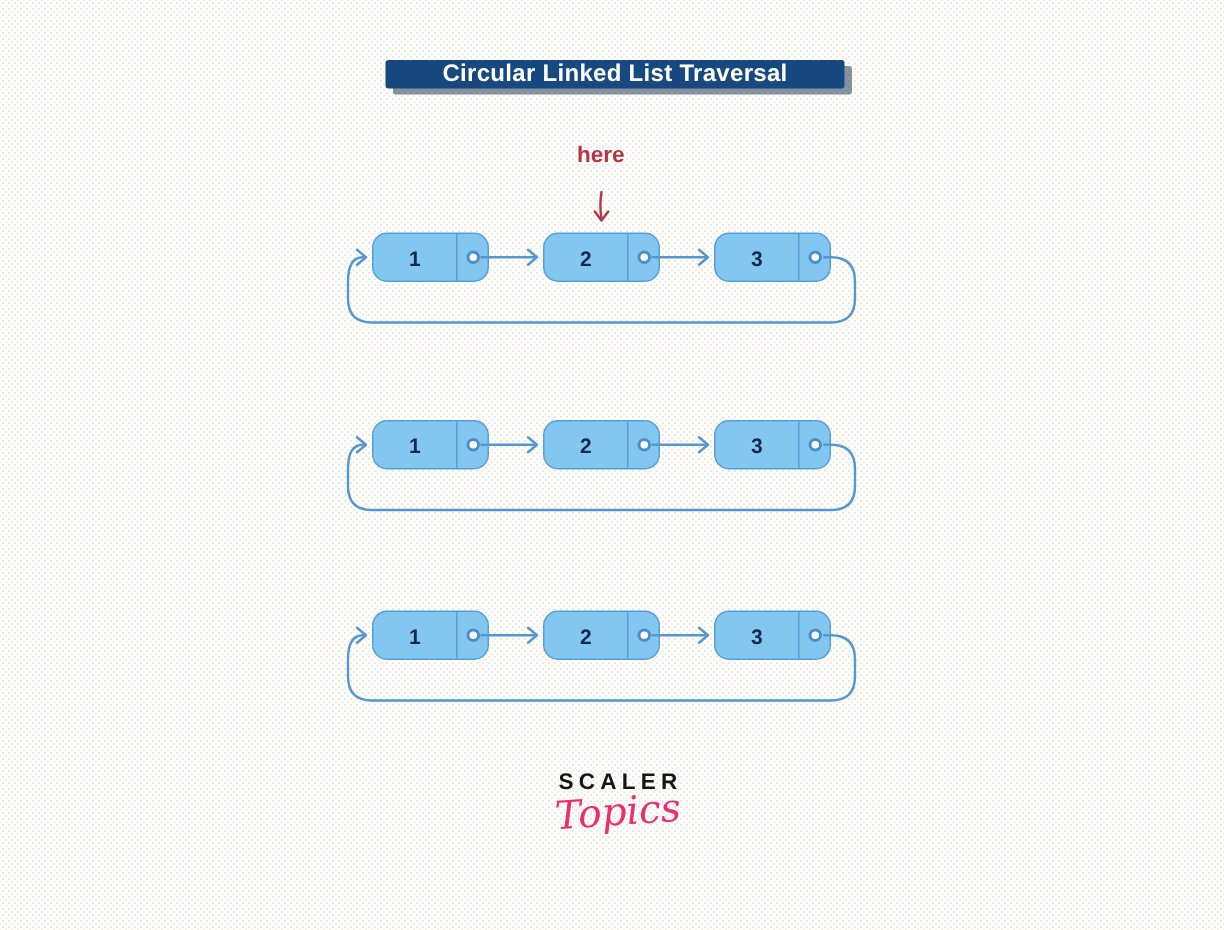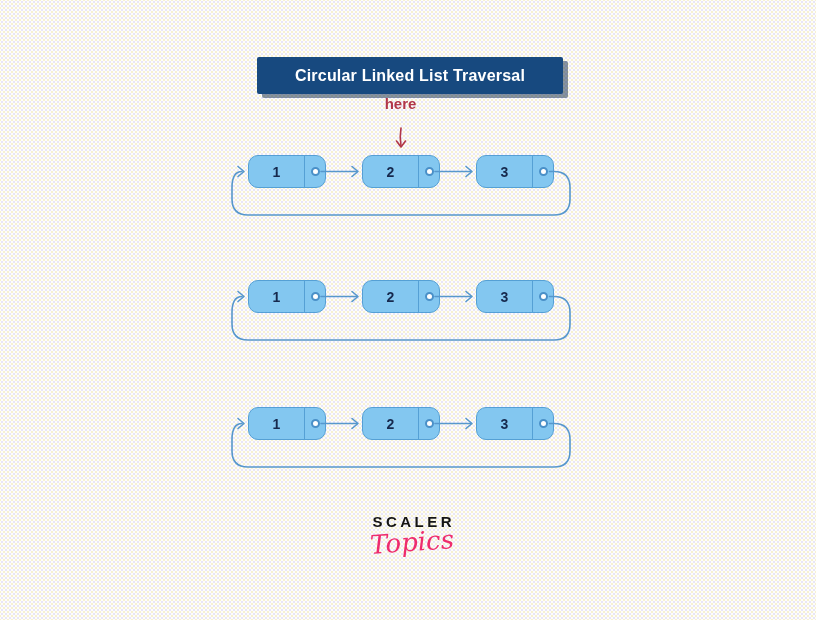--- a/index.html
+++ b/index.html
@@ -15,22 +15,22 @@
     background-image:
       radial-gradient(circle, #e9e6f6 0.8px, transparent 1px),
       radial-gradient(circle, #f6f0d2 0.8px, transparent 1px);
     background-size: 4px 4px, 4px 4px;
     background-position: 0 0, 2px 2px;
   }
 
   
   .banner {
     position: absolute;
-    left: 257px; top: 57px;
-    width: 306px; height: 37px;
+    left: 257px; top: 40px;
+    width: 306px; height: 19px;
     background: #17497f;
     color: #ffffff;
     font-size: 16px;
     font-weight: bold;
     display: flex; align-items: center; justify-content: center;
     letter-spacing: 0.2px;
     border-radius: 2px;
     box-shadow: 5px 4px 0 rgba(16, 42, 74, 0.5);
   }
 

